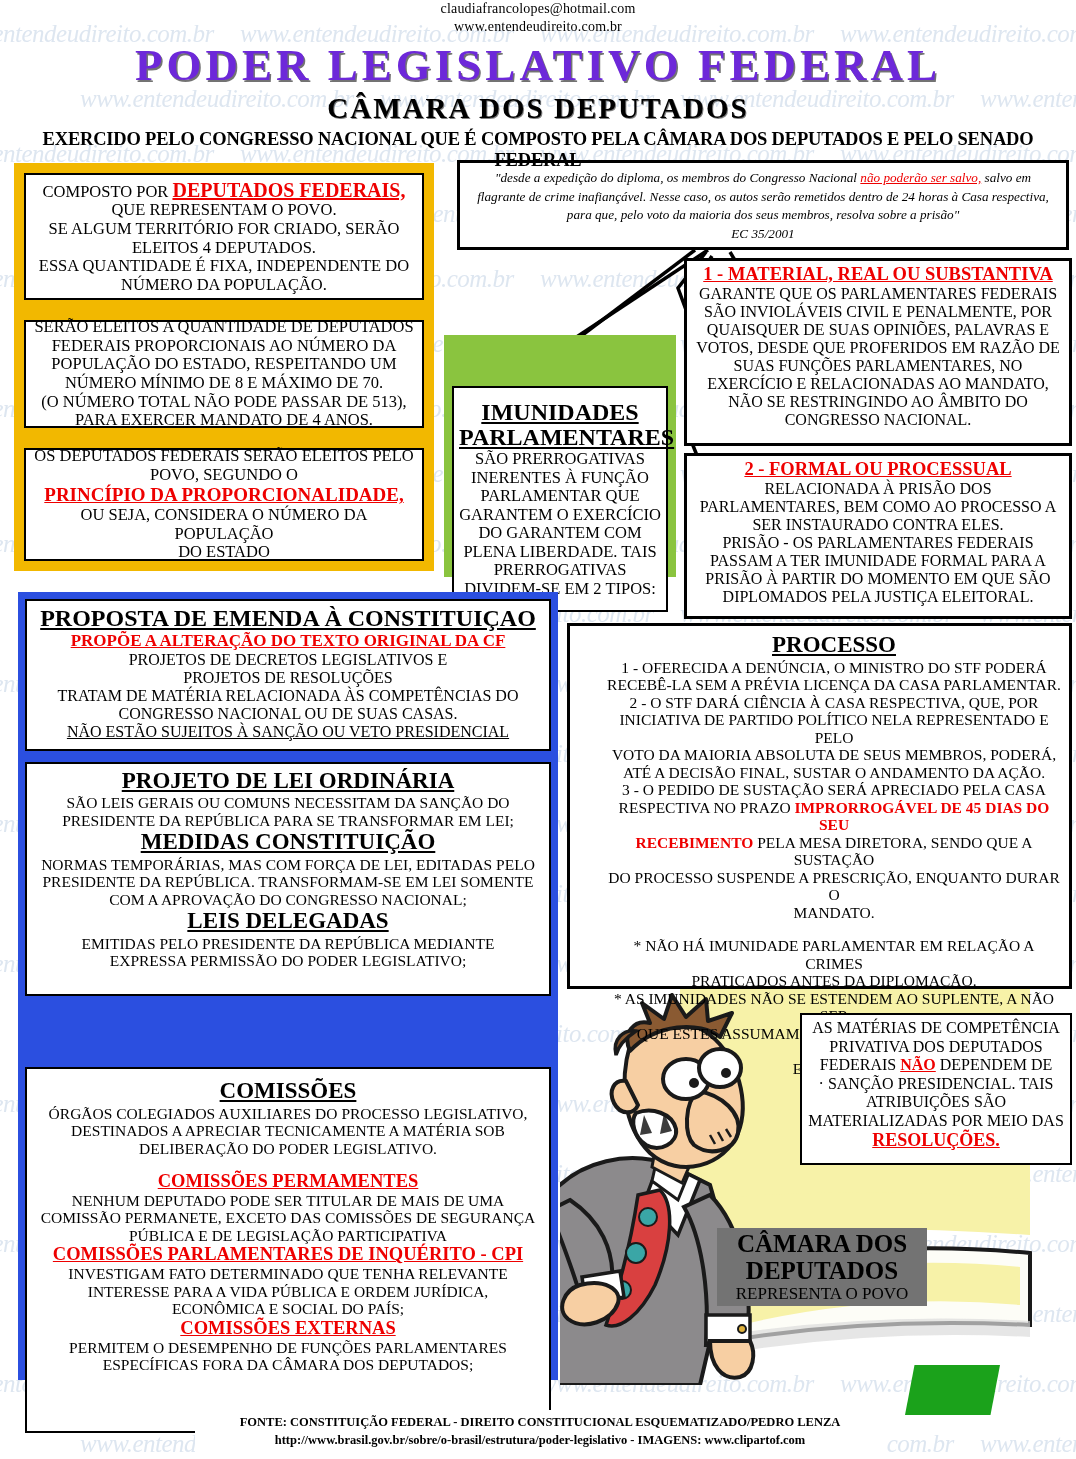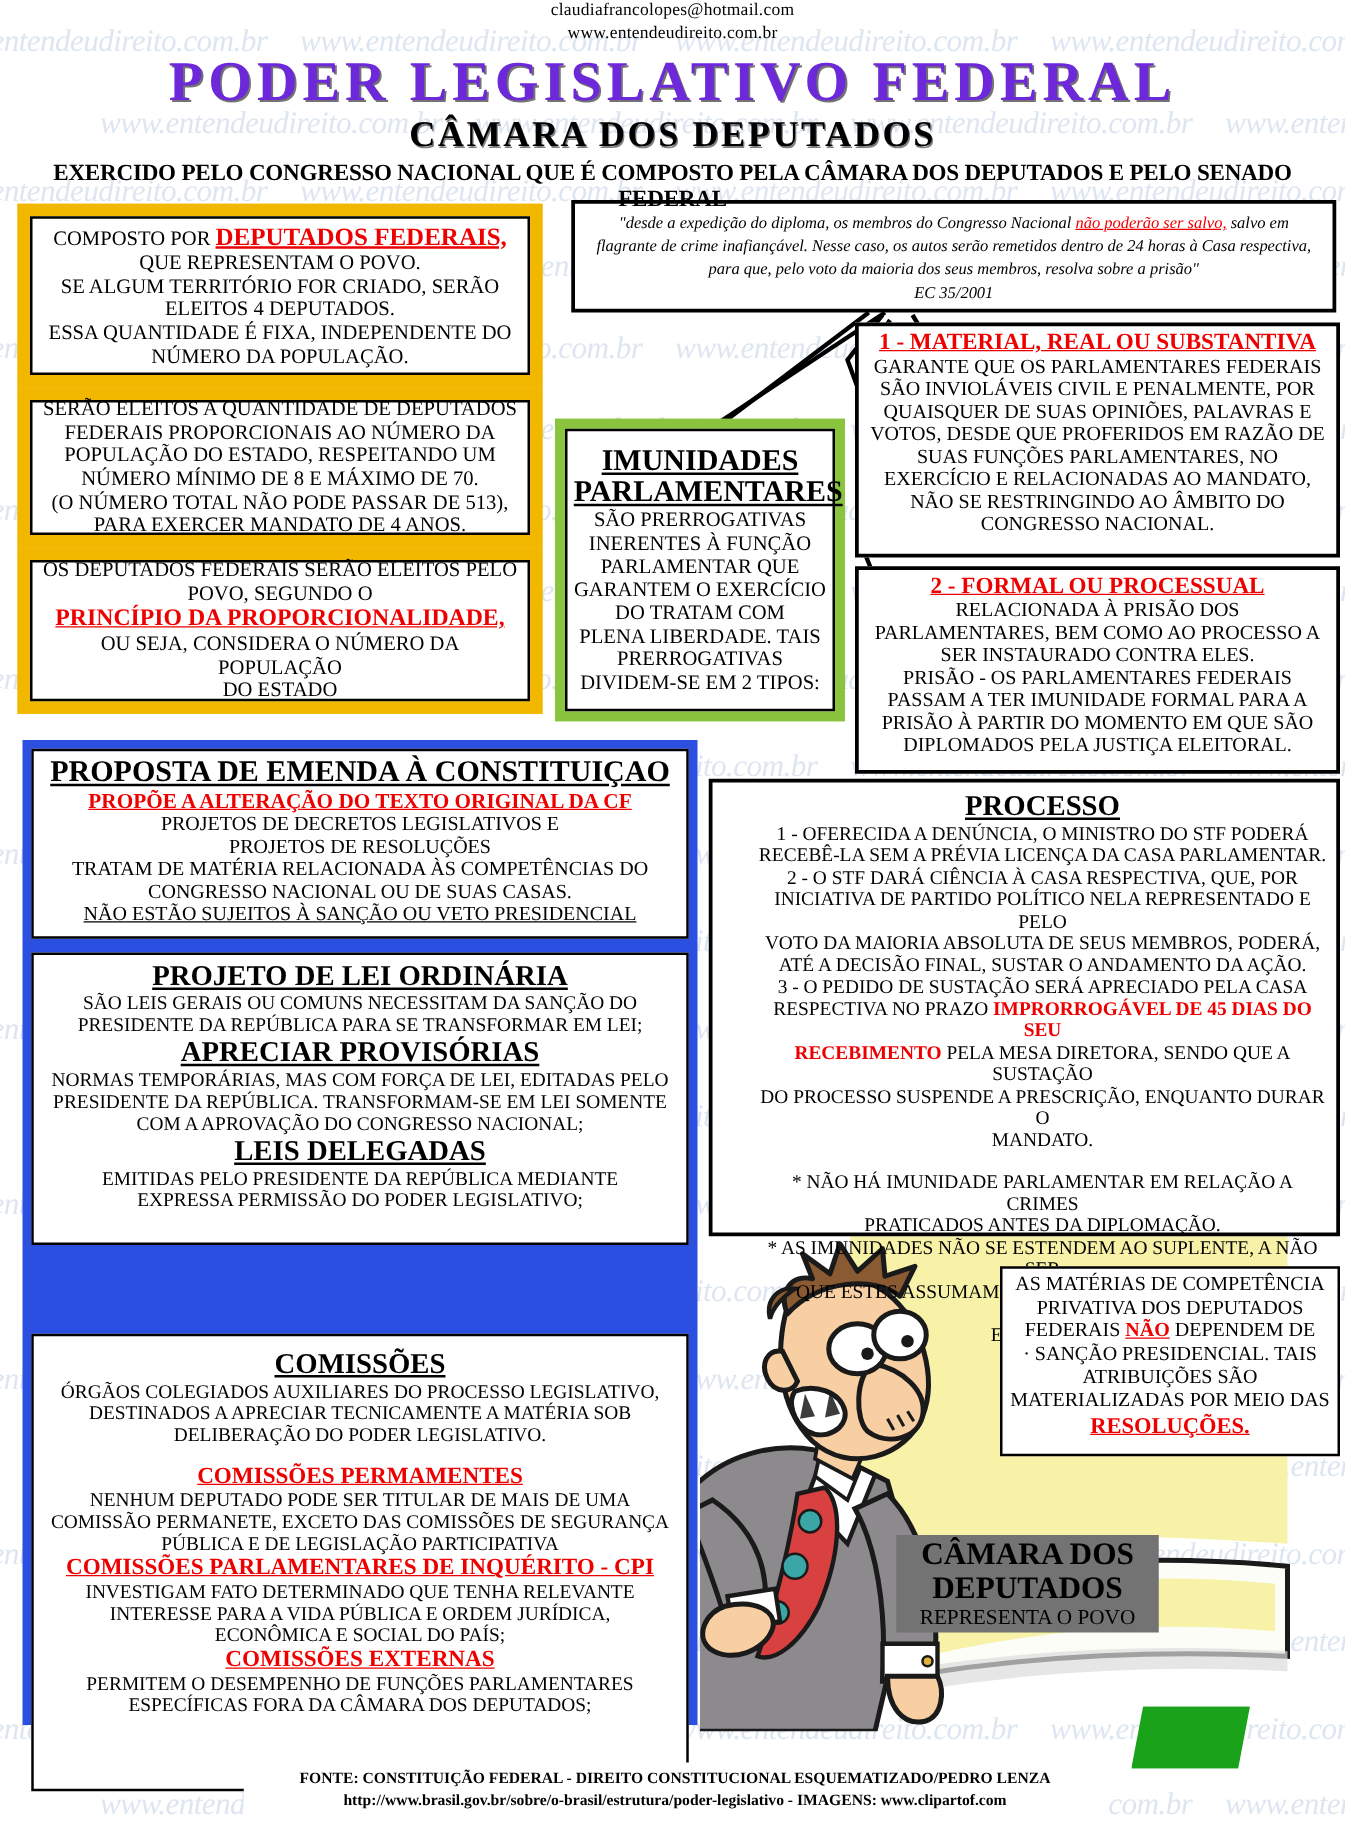--- a/index.html
+++ b/index.html
@@ -320,30 +320,30 @@
   <path d="M268 2 L126 96" stroke="#000" stroke-width="3.5" fill="none"></path>
   <path d="M290 4 L296 14" stroke="#000" stroke-width="3.5" fill="none"></path>
 </svg>
 <svg style="position:absolute; left:660px; top:248px; width:60px; height:350px; z-index:4;" viewBox="0 0 60 350">
   <path d="M46 4 L18 40 L40 100" stroke="#000" stroke-width="3.5" fill="none"></path>
   <path d="M52 8 L26 46 L44 108" stroke="#000" stroke-width="3.5" fill="none"></path>
   <path d="M30 190 L50 240 L30 290" stroke="#000" stroke-width="3.5" fill="none"></path>
 </svg>
 
 <div class="box b-greenwrap" style="left:444px; top:335px; width:232px; height:242px;">
-  <div class="inner" style="padding:4px 5px;">
+  <div class="inner" style="padding:4px 5px;margin-top:43px;">
     <div class="txt">
       <div class="bold u" style="font-size:24px; line-height:1.05;">IMUNIDADES</div>
       <div class="bold u" style="font-size:24px; line-height:1.05;">PARLAMENTARES</div>
       <div style="font-size:16.5px; line-height:1.12;">
         <div>SÃO PRERROGATIVAS</div>
         <div>INERENTES À FUNÇÃO</div>
         <div>PARLAMENTAR QUE</div>
         <div>GARANTEM O EXERCÍCIO</div>
-        <div>DO TRATAM COM</div>
+        <div>DO GARANTEM COM</div>
         <div>PLENA LIBERDADE. TAIS</div>
         <div>PRERROGATIVAS</div>
         <div>DIVIDEM-SE EM 2 TIPOS:</div>
       </div>
     </div>
   </div>
 </div>
 
 <div class="box b-black" style="left:684px; top:258px; width:388px; height:188px;">
   <div class="txt" style="font-size:16px; padding:3px 6px;">
@@ -384,21 +384,21 @@
     <div>CONGRESSO NACIONAL OU DE SUAS CASAS.</div>
     <div class="u">NÃO ESTÃO SUJEITOS À SANÇÃO OU VETO PRESIDENCIAL</div>
   </div>
 </div>
 
 <div class="box" style="left:25px; top:762px; width:526px; height:234px; border:2.5px solid #000; z-index:5;">
   <div class="txt" style="font-size:15.5px; padding:4px 6px;">
     <div class="bold u" style="font-size:23px; line-height:1.15;">PROJETO DE LEI ORDINÁRIA</div>
     <div>SÃO LEIS GERAIS OU COMUNS NECESSITAM DA SANÇÃO DO</div>
     <div>PRESIDENTE DA REPÚBLICA PARA SE TRANSFORMAR EM LEI;</div>
-    <div class="bold u" style="font-size:23px; line-height:1.15;">APRECIAR PROVISÓRIAS</div>
+    <div class="bold u" style="font-size:23px; line-height:1.15;">MEDIDAS CONSTITUIÇÃO</div>
     <div>NORMAS TEMPORÁRIAS, MAS COM FORÇA DE LEI, EDITADAS PELO</div>
     <div>PRESIDENTE DA REPÚBLICA. TRANSFORMAM-SE EM LEI SOMENTE</div>
     <div>COM A APROVAÇÃO DO CONGRESSO NACIONAL;</div>
     <div class="bold u" style="font-size:23px; line-height:1.15;">LEIS DELEGADAS</div>
     <div>EMITIDAS PELO PRESIDENTE DA REPÚBLICA MEDIANTE</div>
     <div>EXPRESSA PERMISSÃO DO PODER LEGISLATIVO;</div>
   </div>
 </div>
 
 <div class="box" style="left:25px; top:1067px; width:526px; height:366px; border:2.5px solid #000; z-index:5;">

